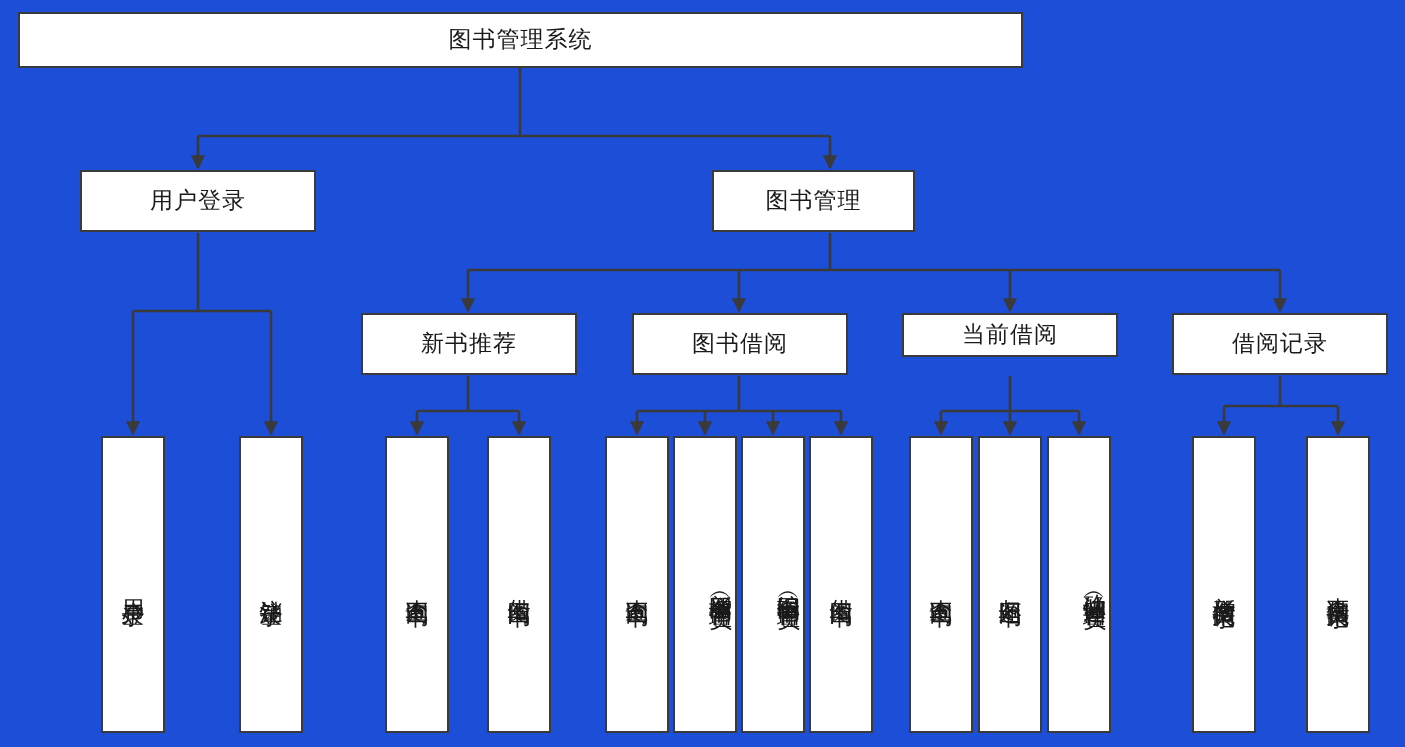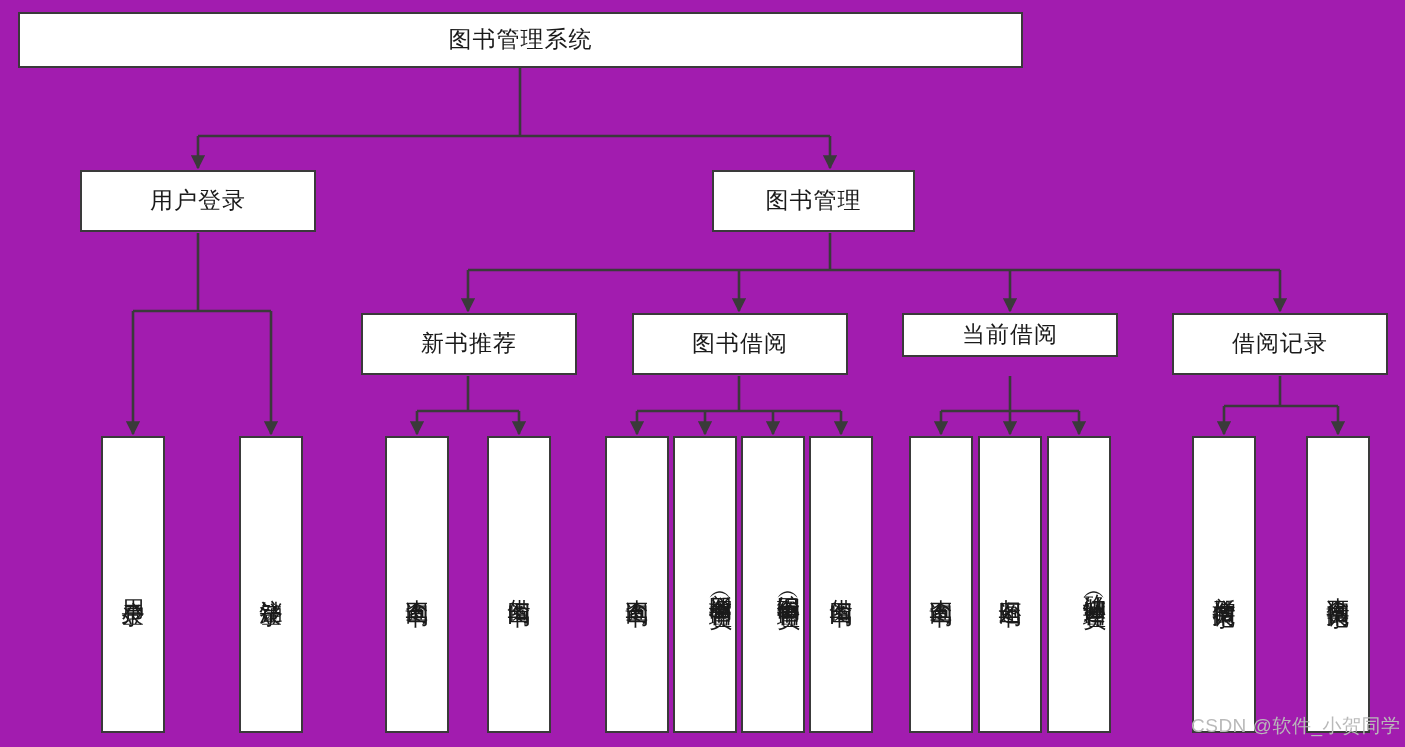--- a/index.html
+++ b/index.html
@@ -7,21 +7,21 @@
     padding: 0;
     background: #ffffff;
   }
   body {
     font-family: "Liberation Sans", "DejaVu Sans", sans-serif;
   }
   #diagram-root {
     position: relative;
     width: 1405px;
     height: 747px;
-    background: #a21caf;
+    background: #1d4ed8;
     overflow: hidden;
   }
   #edge-layer {
     position: absolute;
     left: 0;
     top: 0;
     width: 1405px;
     height: 747px;
     pointer-events: none;
   }
@@ -183,15 +183,14 @@
     <span>确认归还（管理员）</span>
   </div>
 
   <div class="node node-v center-start" style="left:1192px; top:436px; width:64px; height:297px;">
     <span>新增借阅记录</span>
   </div>
   <div class="node node-v center-start" style="left:1306px; top:436px; width:64px; height:297px;">
     <span>查询借阅记录</span>
   </div>
 
-  <div id="watermark">CSDN @软件_小贺同学</div>
 
 </div>
 
 </body></html>

